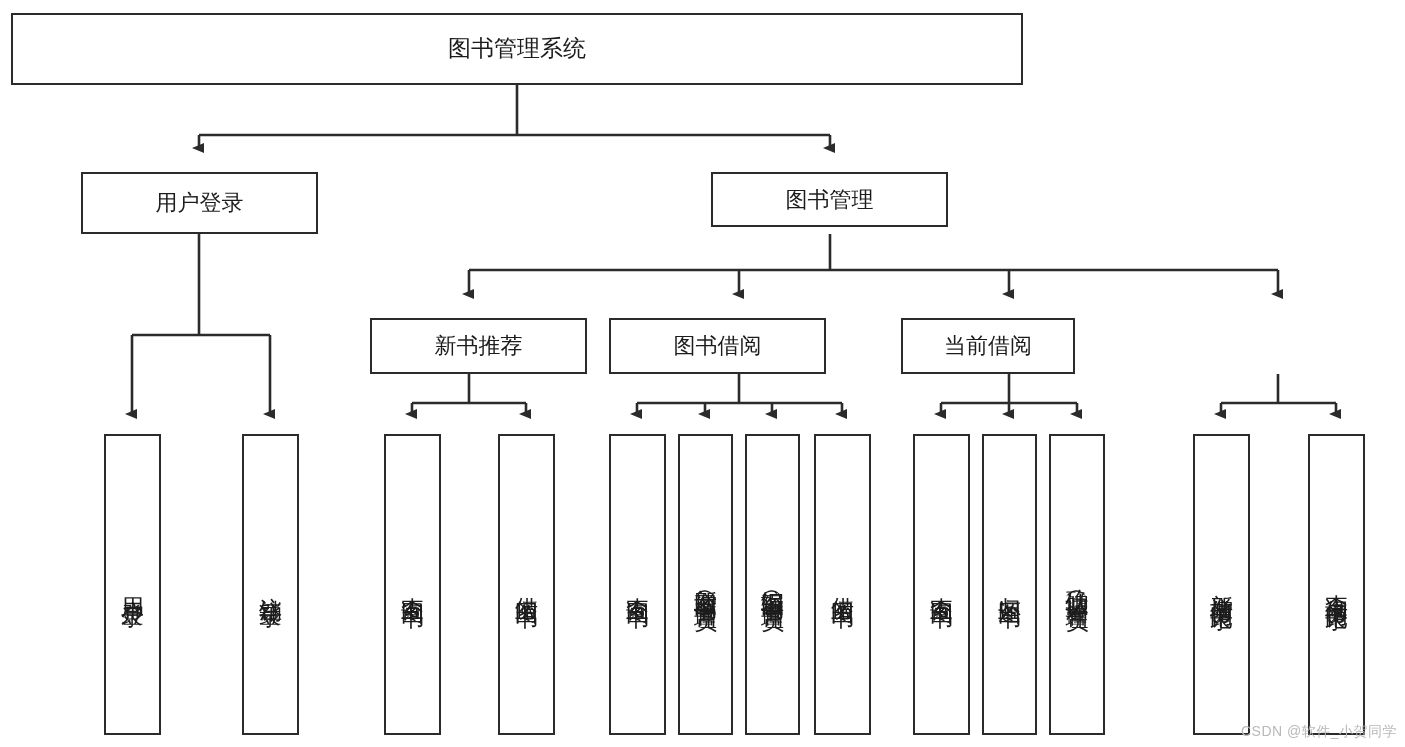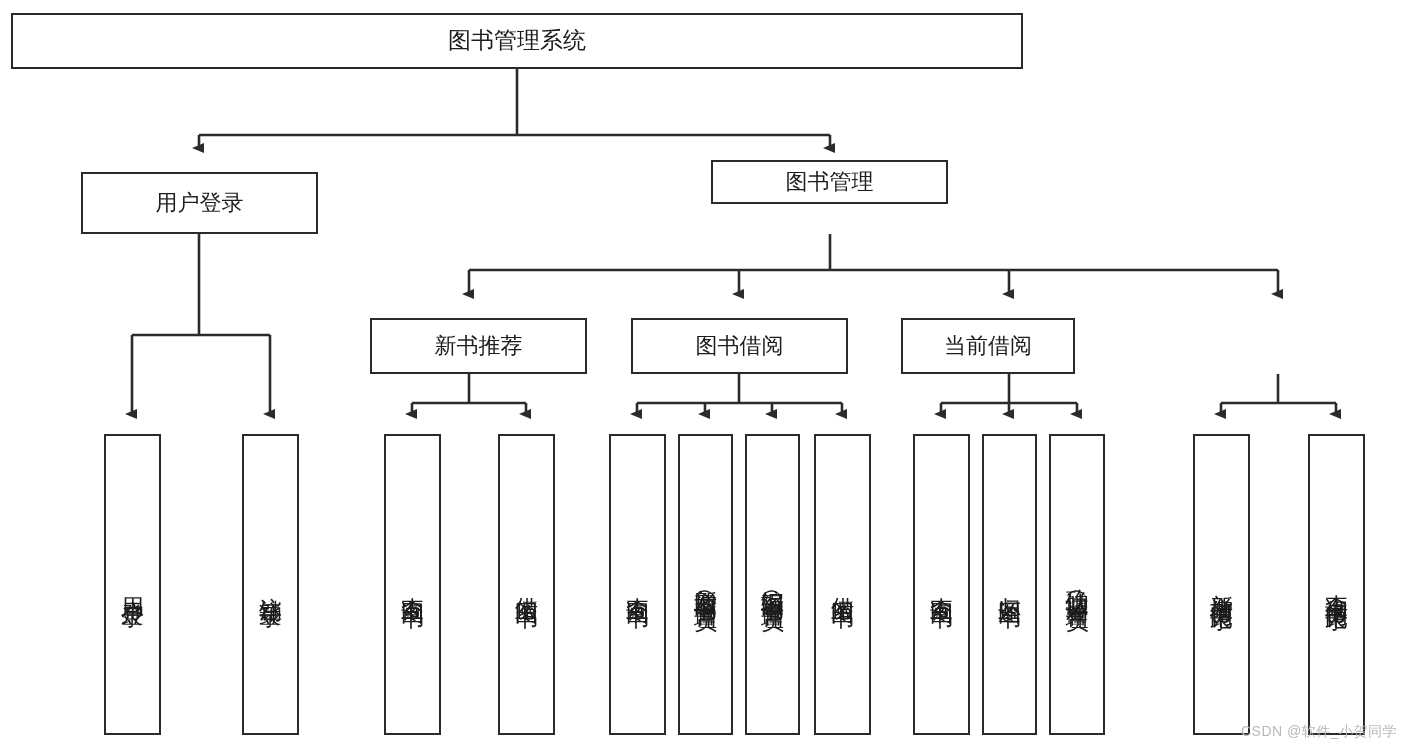--- a/index.html
+++ b/index.html
@@ -118,35 +118,35 @@
       <path d="M1009,403 L1009,414" marker-end="url(#arrow)"></path>
       <path d="M1077,403 L1077,414" marker-end="url(#arrow)"></path>
 
       <path d="M1278,374 L1278,403"></path>
       <path d="M1221,403 L1336,403"></path>
       <path d="M1221,403 L1221,414" marker-end="url(#arrow)"></path>
       <path d="M1336,403 L1336,414" marker-end="url(#arrow)"></path>
     </g>
   </svg>
 
-  <div class="node root horiz" style="left:11px; top:13px; width:1012px; height:56px;">
+  <div class="node root horiz" style="left:11px; top:13px; width:1012px; height:72px;">
     <span class="node-label">图书管理系统</span>
   </div>
 
   <div class="node horiz" style="left:81px; top:172px; width:237px; height:62px;">
     <span class="node-label">用户登录</span>
   </div>
-  <div class="node horiz" style="left:711px; top:160px; width:237px; height:44px;">
+  <div class="node horiz" style="left:711px; top:172px; width:237px; height:55px;">
     <span class="node-label">图书管理</span>
   </div>
 
   <div class="node horiz" style="left:361px; top:318px; width:217px; height:56px;margin-left:9px;">
     <span class="node-label">新书推荐</span>
   </div>
-  <div class="node horiz" style="left:631px; top:318px; width:217px; height:56px;">
+  <div class="node horiz" style="left:609px; top:318px; width:217px; height:56px;">
     <span class="node-label">图书借阅</span>
   </div>
   <div class="node horiz" style="left:901px; top:318px; width:174px; height:56px;">
     <span class="node-label">当前借阅</span>
   </div>
 
   <div class="node vert" style="left:104px; top:434px; width:57px; height:301px;">
     <span class="node-label">用户登录</span>
   </div>
   <div class="node vert" style="left:242px; top:434px; width:57px; height:301px;">

